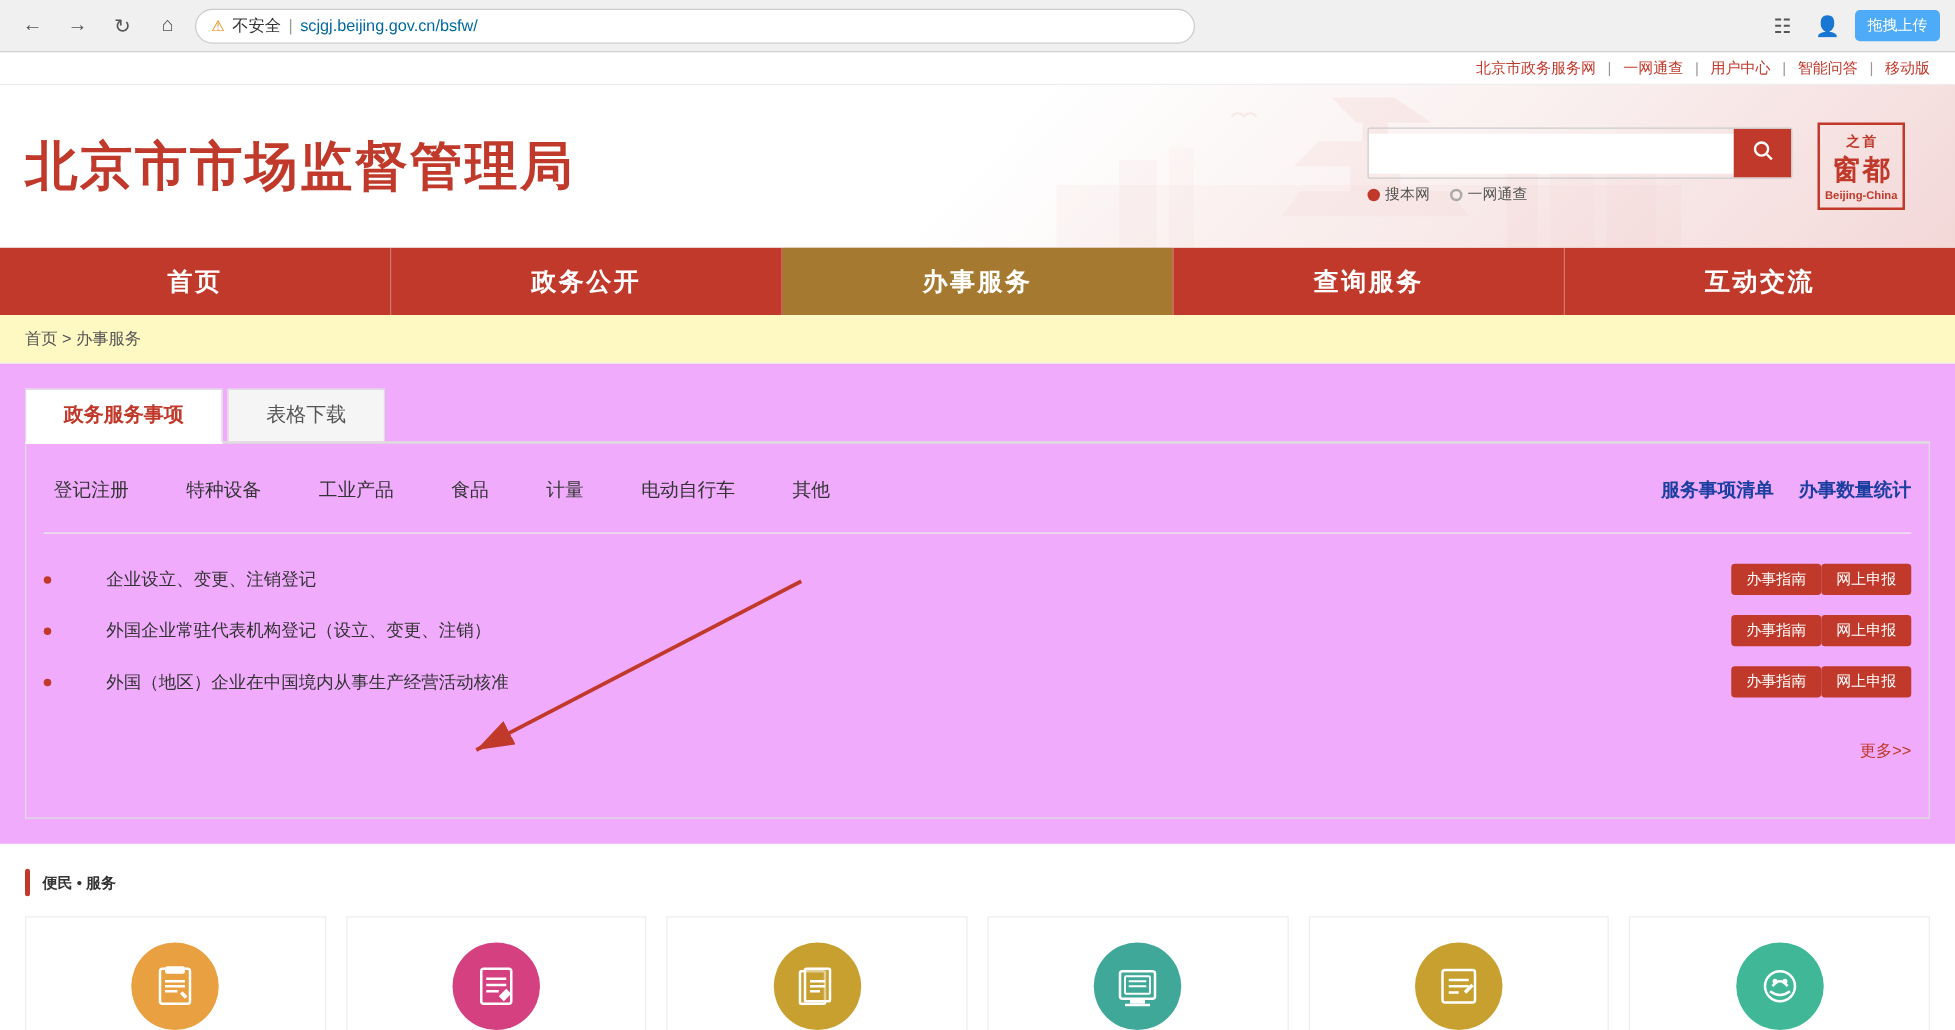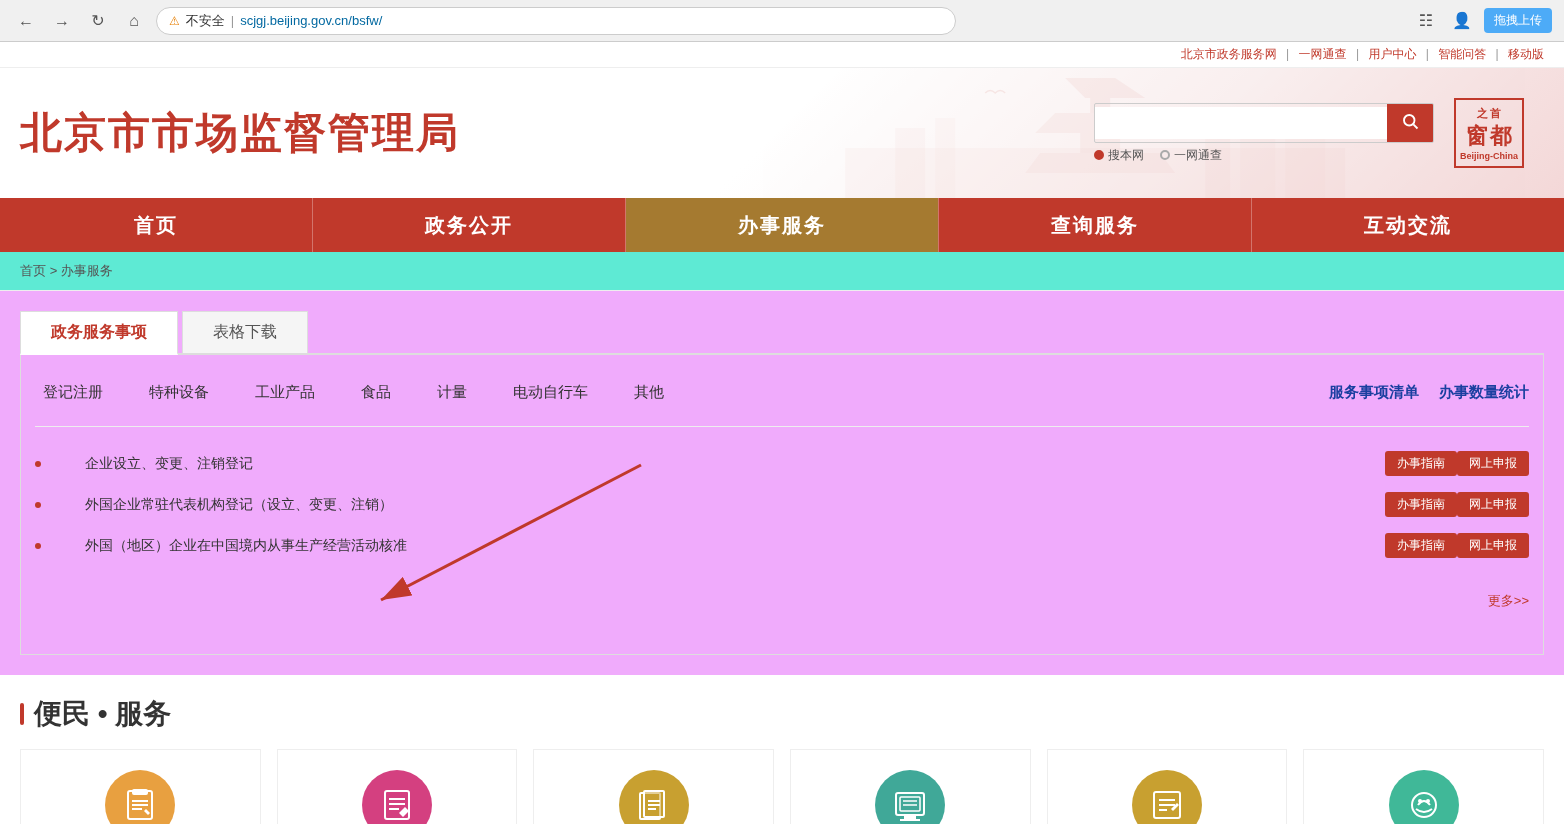--- a/index.html
+++ b/index.html
@@ -171,21 +171,21 @@
       letter-spacing: 2px;
     }
     .nav-item.active { background: #a57a30; }
     .nav-divider { width: 1px; background: rgba(255,255,255,0.3); }
 
     
     .breadcrumb-bar {
       padding: 10px 20px;
       font-size: 13px;
       color: #555;
-      background: #5eead4;
+      background: #fef9c3;
       border-bottom: 1px solid #eee;
     }
     .breadcrumb-bar a { color: #555; text-decoration: none; }
 
     
     .content-area {
       padding: 20px;
       background: #f0abfc;
     }
 
@@ -291,21 +291,21 @@
       padding-top: 10px;
     }
 
     
     .convenience-section {
       padding: 20px 20px 0 20px;
     }
     .section-title {
       display: flex;
       align-items: center;
-      font-size: 28px;
+      font-size: 12px;
       font-weight: bold;
       color: #333;
       margin-bottom: 16px;
     }
     .section-title-bar {
       width: 4px;
       height: 22px;
       background: #c0392b;
       margin-right: 10px;
       border-radius: 2px;

